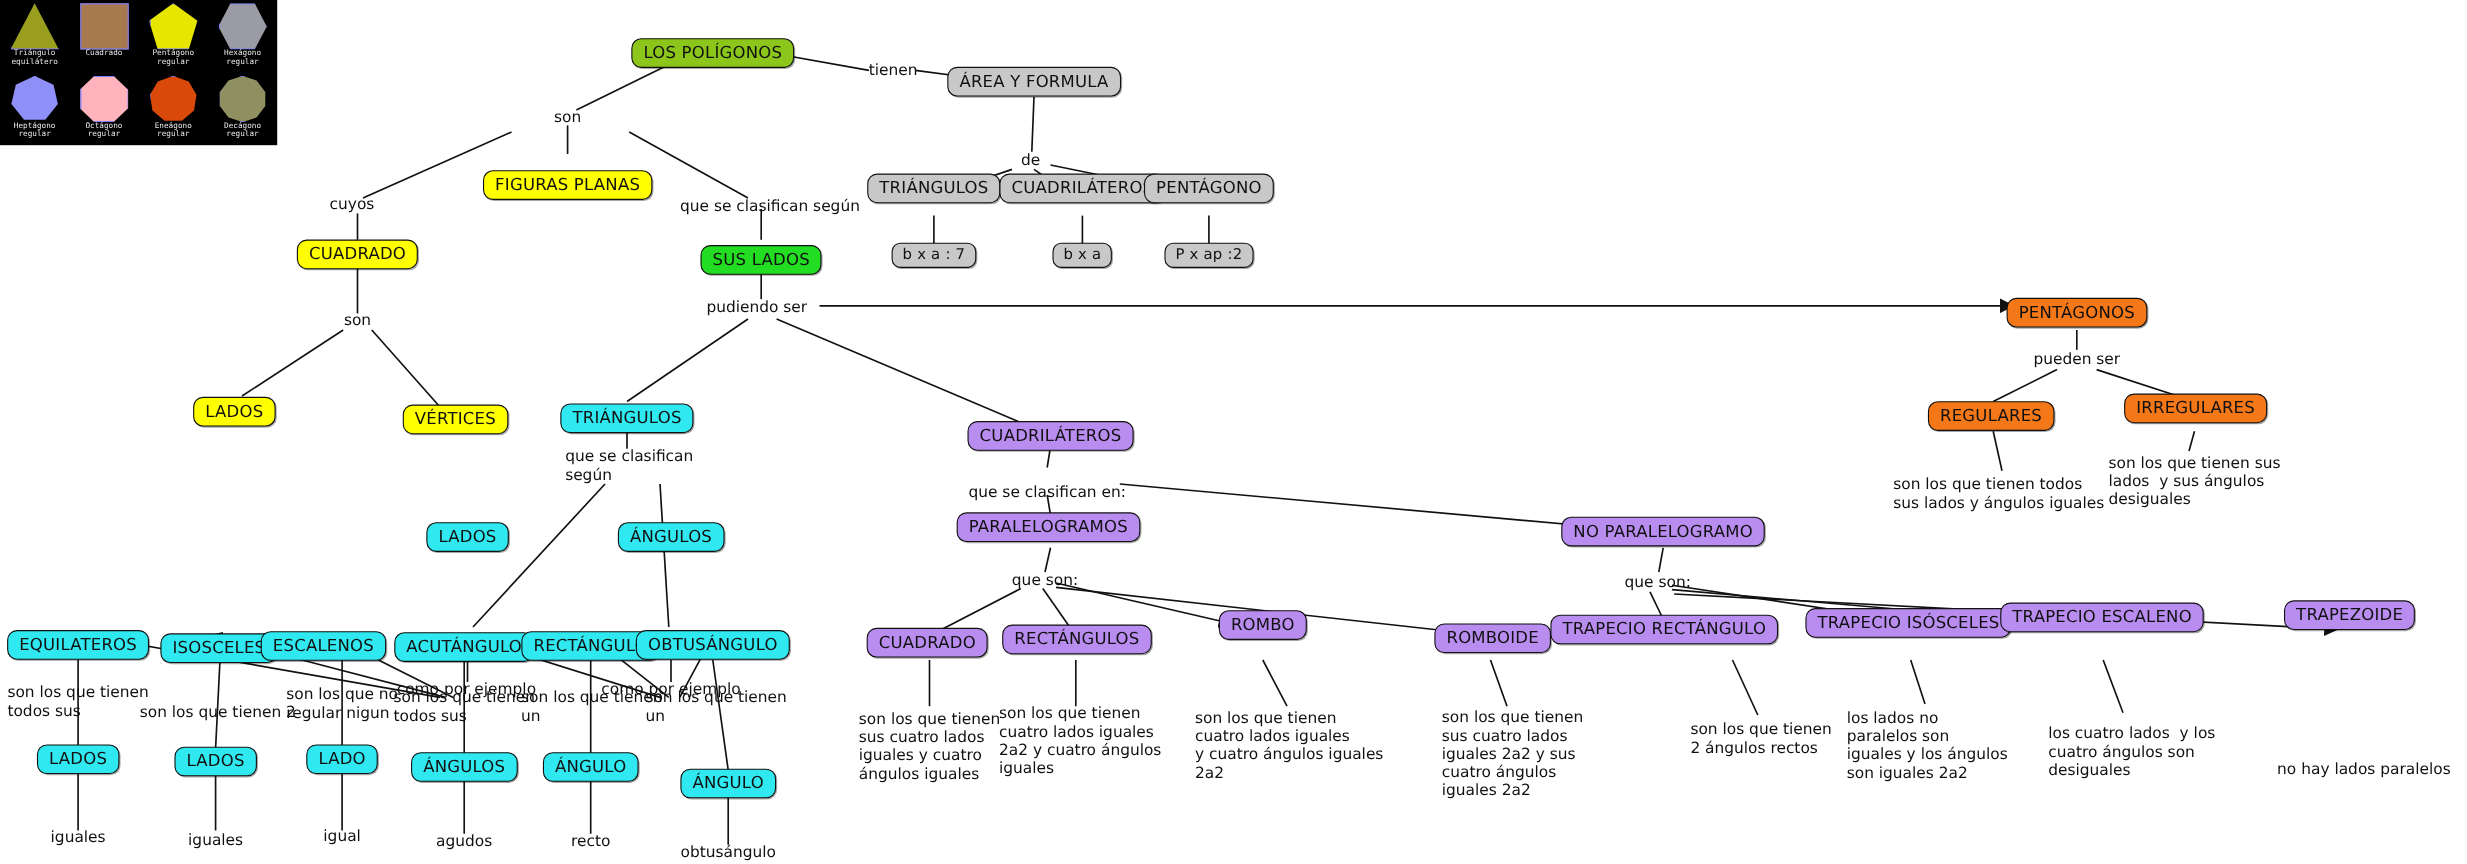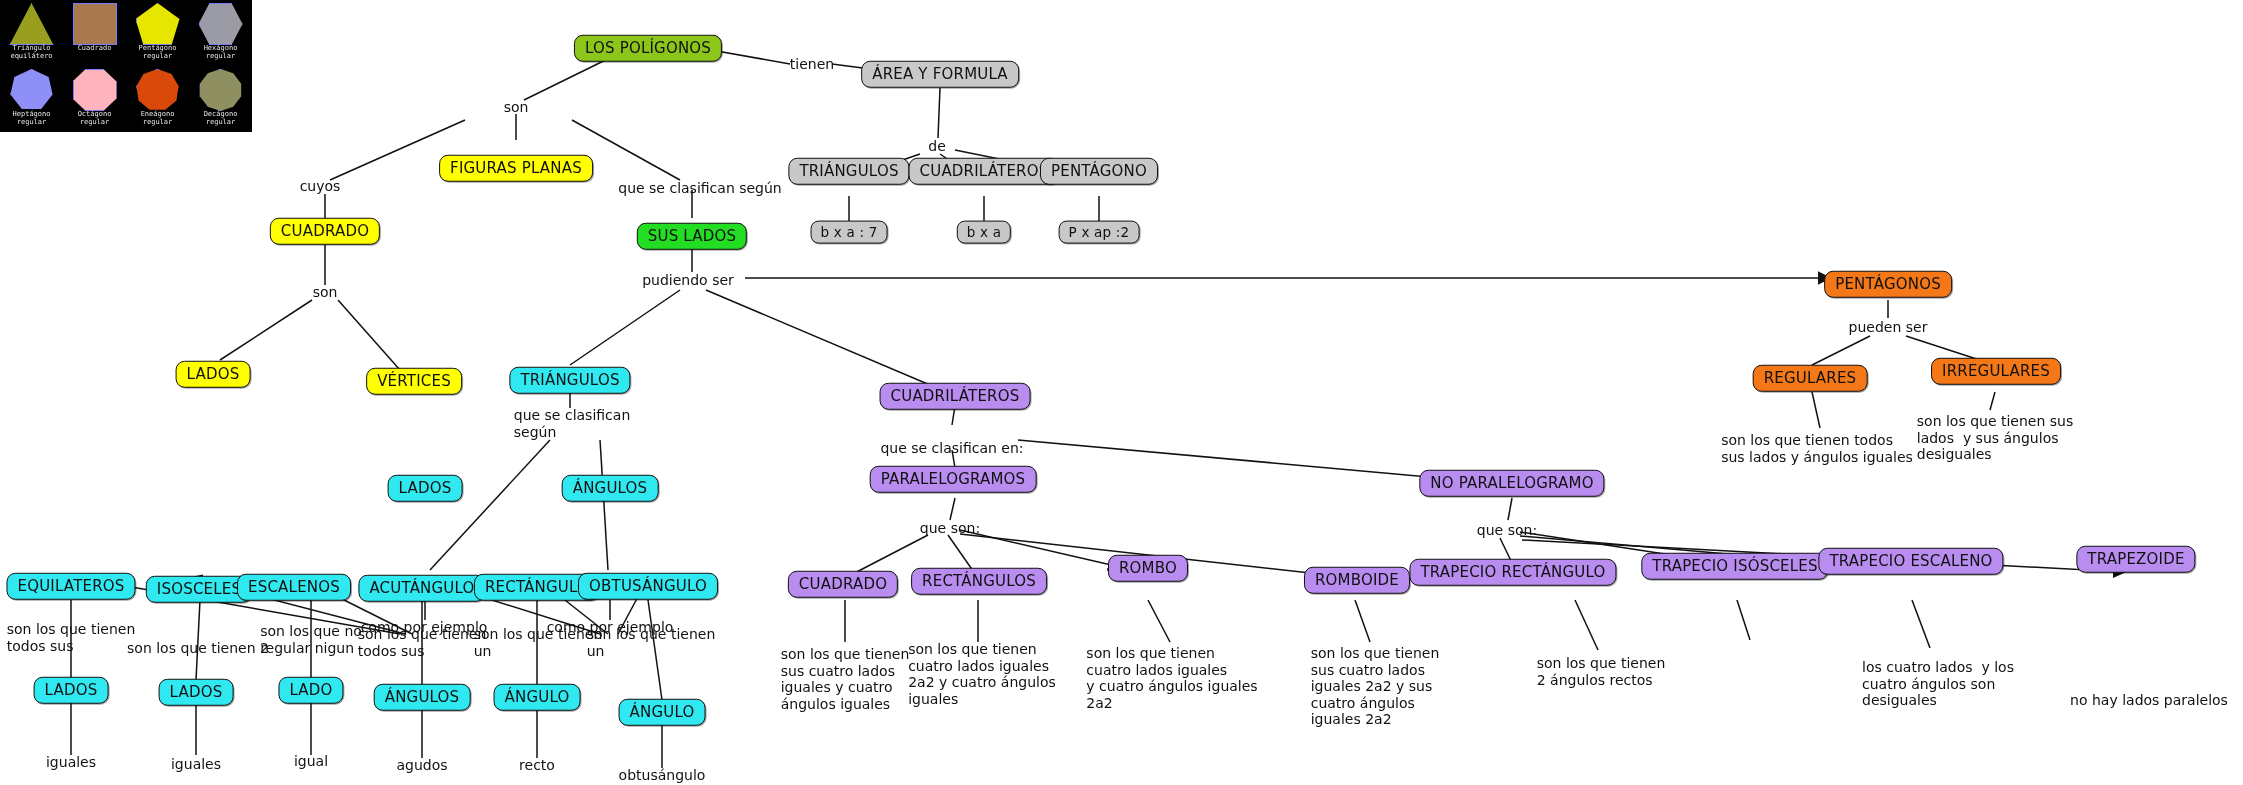--- a/index.html
+++ b/index.html
@@ -295,20 +295,24 @@
 cuatro lados iguales
 y cuatro ángulos iguales
 2a2</div>
   <div class="lbl" style="left:1375px;top:686px">son los que tienen
 sus cuatro lados
 iguales 2a2 y sus
 cuatro ángulos
 iguales 2a2</div>
   <div class="lbl" style="left:1601px;top:672px">son los que tienen
 2 ángulos rectos</div>
+  <div class="lbl" style="left:1752px;top:678px">los lados no
+paralelos son
+iguales y los ángulos
+son iguales 2a2</div>
   <div class="lbl" style="left:1938px;top:684px">los cuatro lados  y los
 cuatro ángulos son
 desiguales</div>
   <div class="lbl" style="left:2149px;top:700px">no hay lados paralelos</div>
 
   <div class="lbl" style="left:1817px;top:449px">son los que tienen todos
 sus lados y ángulos iguales</div>
   <div class="lbl" style="left:1995px;top:438px">son los que tienen sus
 lados  y sus ángulos
 desiguales</div>

